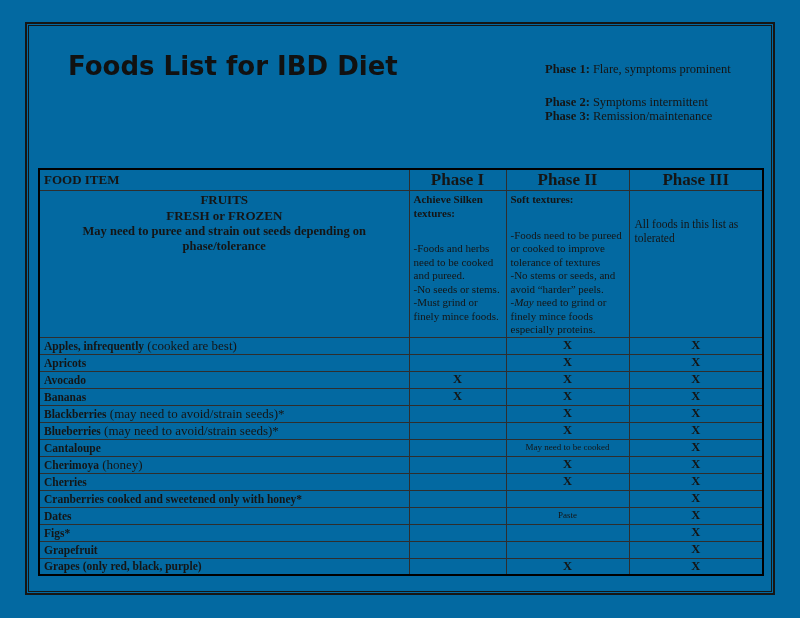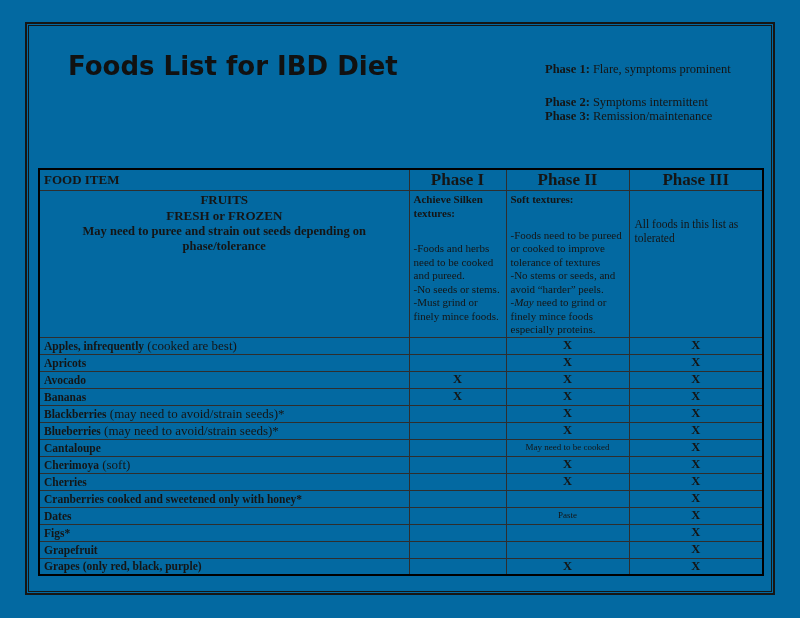--- a/index.html
+++ b/index.html
@@ -170,21 +170,21 @@
             <td class="mark-cell">X</td>
             <td class="mark-cell">X</td>
           </tr>
           <tr class="food-row">
             <td class="food-cell"><span class="food-name">Cantaloupe</span></td>
             <td class="mark-cell"></td>
             <td class="mark-cell small-note">May need to be cooked</td>
             <td class="mark-cell">X</td>
           </tr>
           <tr class="food-row">
-            <td class="food-cell"><span class="food-name">Cherimoya</span><span class="food-note"> (soft)</span></td>
+            <td class="food-cell"><span class="food-name">Cherimoya</span><span class="food-note"> (honey)</span></td>
             <td class="mark-cell"></td>
             <td class="mark-cell">X</td>
             <td class="mark-cell">X</td>
           </tr>
           <tr class="food-row">
             <td class="food-cell"><span class="food-name">Cherries</span></td>
             <td class="mark-cell"></td>
             <td class="mark-cell">X</td>
             <td class="mark-cell">X</td>
           </tr>

